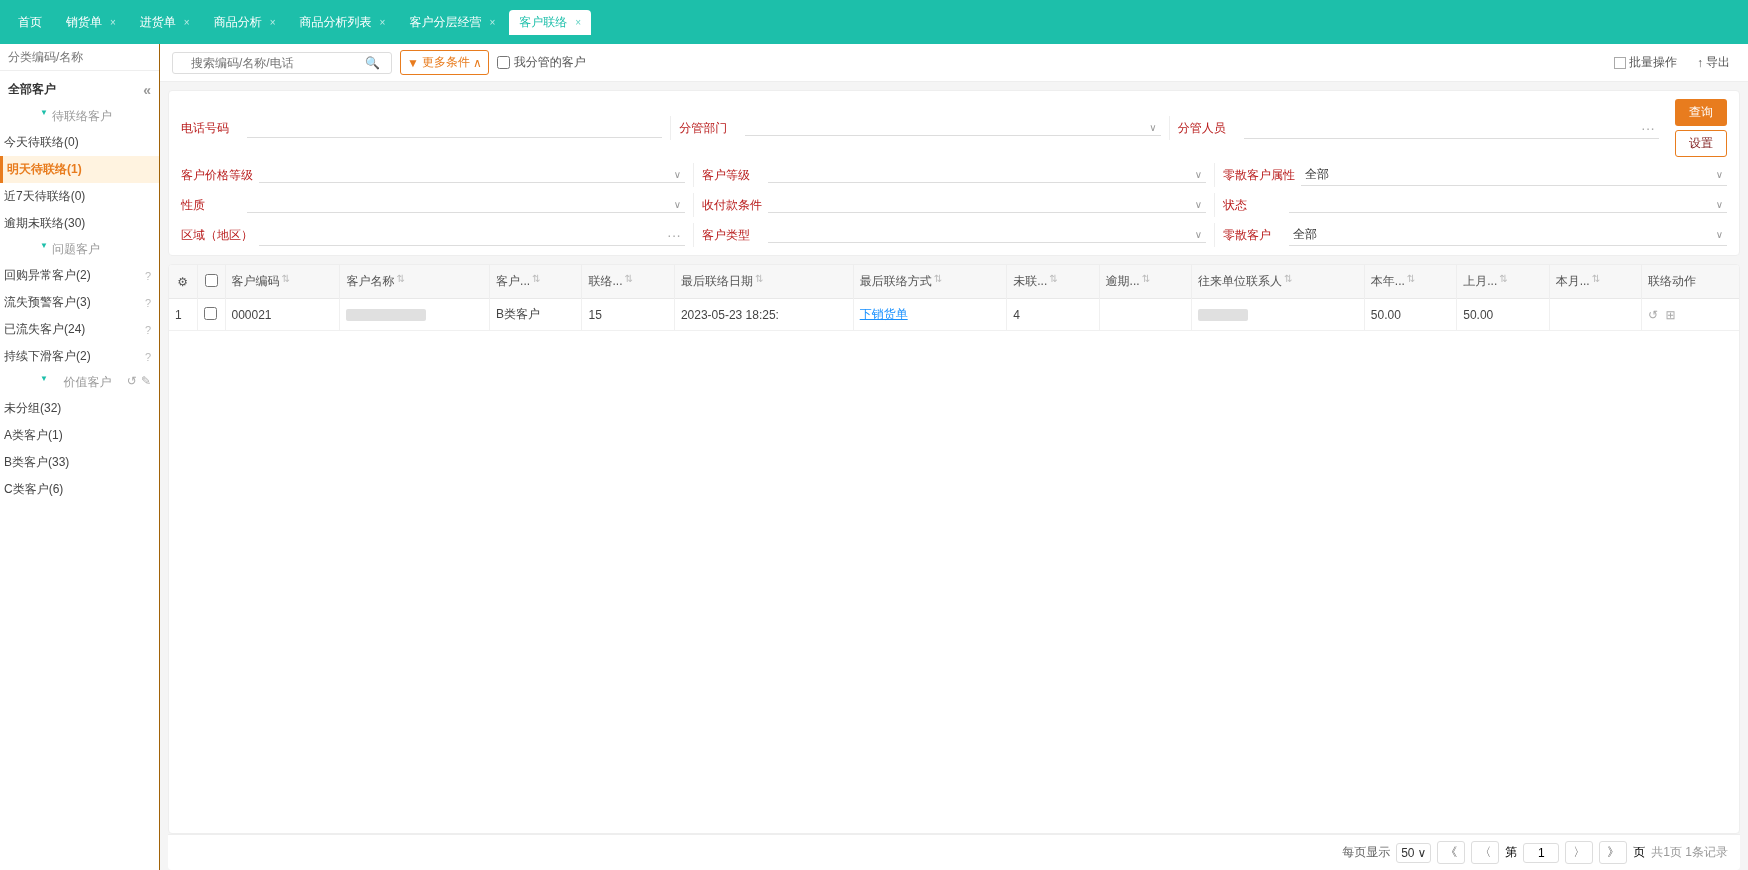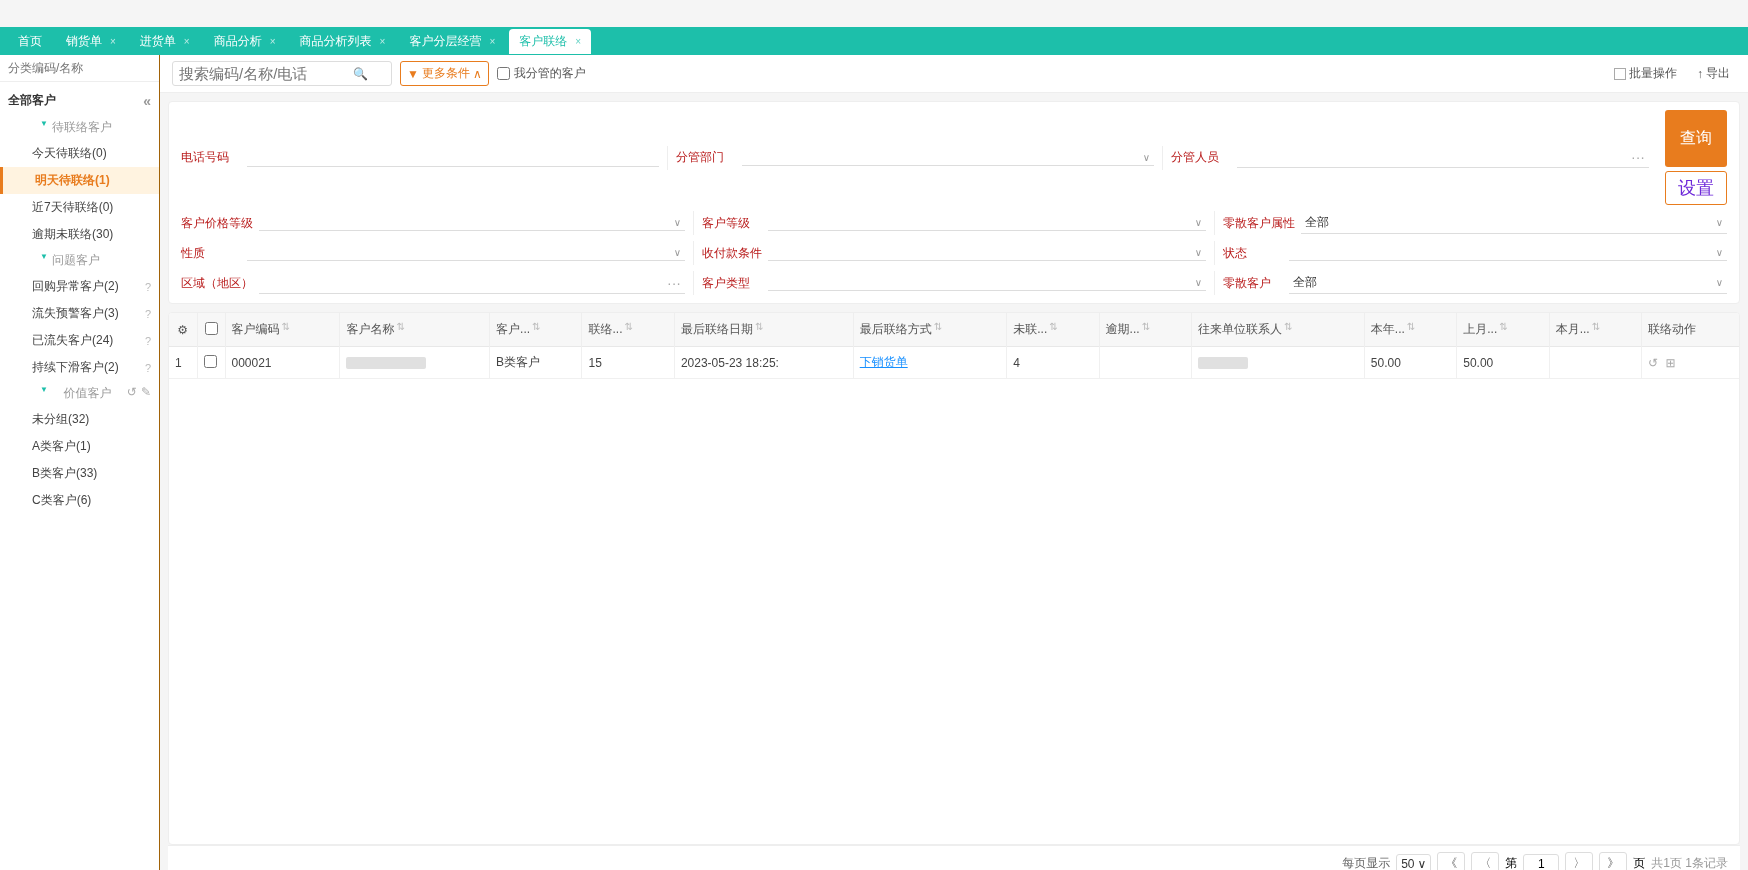--- a/index.html
+++ b/index.html
@@ -1,27 +1,26 @@
 <!DOCTYPE html>
 <html><head>
   <meta charset="utf-8">
   <style>
     * { box-sizing: border-box; margin: 0; padding: 0; font-family: 'Microsoft YaHei', Arial, sans-serif; font-size: 12px; }
     body { background: #f5f5f5; overflow-x: hidden; }
 
     
     .top-nav {
       background: #1dbfaa;
-      height: 28px;
+      height: 44px;
       display: flex;
       align-items: center;
       padding: 0 8px;
       color: #fff;
       gap: 4px;
-      margin-top: 27px;
     }
     .nav-item {
       padding: 4px 10px;
       cursor: pointer;
       color: #fff;
       white-space: nowrap;
       border-radius: 2px;
       display: flex;
       align-items: center;
       gap: 4px;
@@ -82,21 +81,21 @@
       font-size: 11px;
       margin-left: 32px;
     }
     .sidebar-group-title::before {
       content: '▼';
       font-size: 8px;
       color: #1dbfaa;
     }
 
     .sidebar-item {
-      padding: 5px 8px 5px 32px;
+      padding: 5px 8px 5px 4px;
       cursor: pointer;
       color: #444;
       display: flex;
       align-items: center;
       gap: 4px;
     }
     .sidebar-item.active { background: #fff3e0; color: #e87c1e; font-weight: bold; border-left: 3px solid #e87c1e; }
     .sidebar-item .help-icon { color: #bbb; font-size: 11px; margin-left: auto; }
 
     
@@ -207,34 +206,34 @@
       justify-content: space-between;
     }
     .filter-select .chevron { color: #999; font-size: 10px; }
     .filter-dots { color: #aaa; cursor: pointer; margin-left: 4px; font-size: 14px; }
     .filter-divider { width: 1px; background: #eee; height: 24px; }
 
     .query-btn {
       background: #e87c1e;
       color: #fff;
       border: none;
-      padding: 18px 14px;
+      padding: 5px 14px;
       border-radius: 3px;
       cursor: pointer;
-      font-size: 16px;
+      font-size: 12px;
       white-space: nowrap;
     }
     .set-btn {
       background: #fff;
-      color: #6d28d9;
+      color: #7f1d1d;
       border: 1px solid #e87c1e;
       padding: 4px 12px;
       border-radius: 3px;
       cursor: pointer;
-      font-size: 18px;
+      font-size: 12px;
       white-space: nowrap;
     }
     .action-btns-col {
       display: flex;
       flex-direction: column;
       gap: 4px;
       margin-left: 8px;
     }
 
     
@@ -448,21 +447,21 @@
       <div class="sidebar-item">
         <span>C类客户(6)</span>
       </div>
     </div>
   </div>
 
   <div class="content-area">
 
     <div class="search-bar">
       <div class="search-input-wrap">
-        <input type="text" style="border: none; outline: none; font-size: 15px; color: rgb(153, 153, 153); width: 170px;" placeholder="搜索编码/名称/电话">
+        <input type="text" style="border: none; outline: none; font-size: 12px; color: rgb(153, 153, 153); width: 170px; margin-left: 12px;" placeholder="搜索编码/名称/电话">
         <span style="color:#e87c1e;cursor:pointer;">🔍</span>
       </div>
       <div class="filter-btn">
         <span>▼</span>
         <span>更多条件</span>
         <span>∧</span>
       </div>
       <div class="my-customers-check">
         <input type="checkbox" style="">
         <span>我分管的客户</span>

